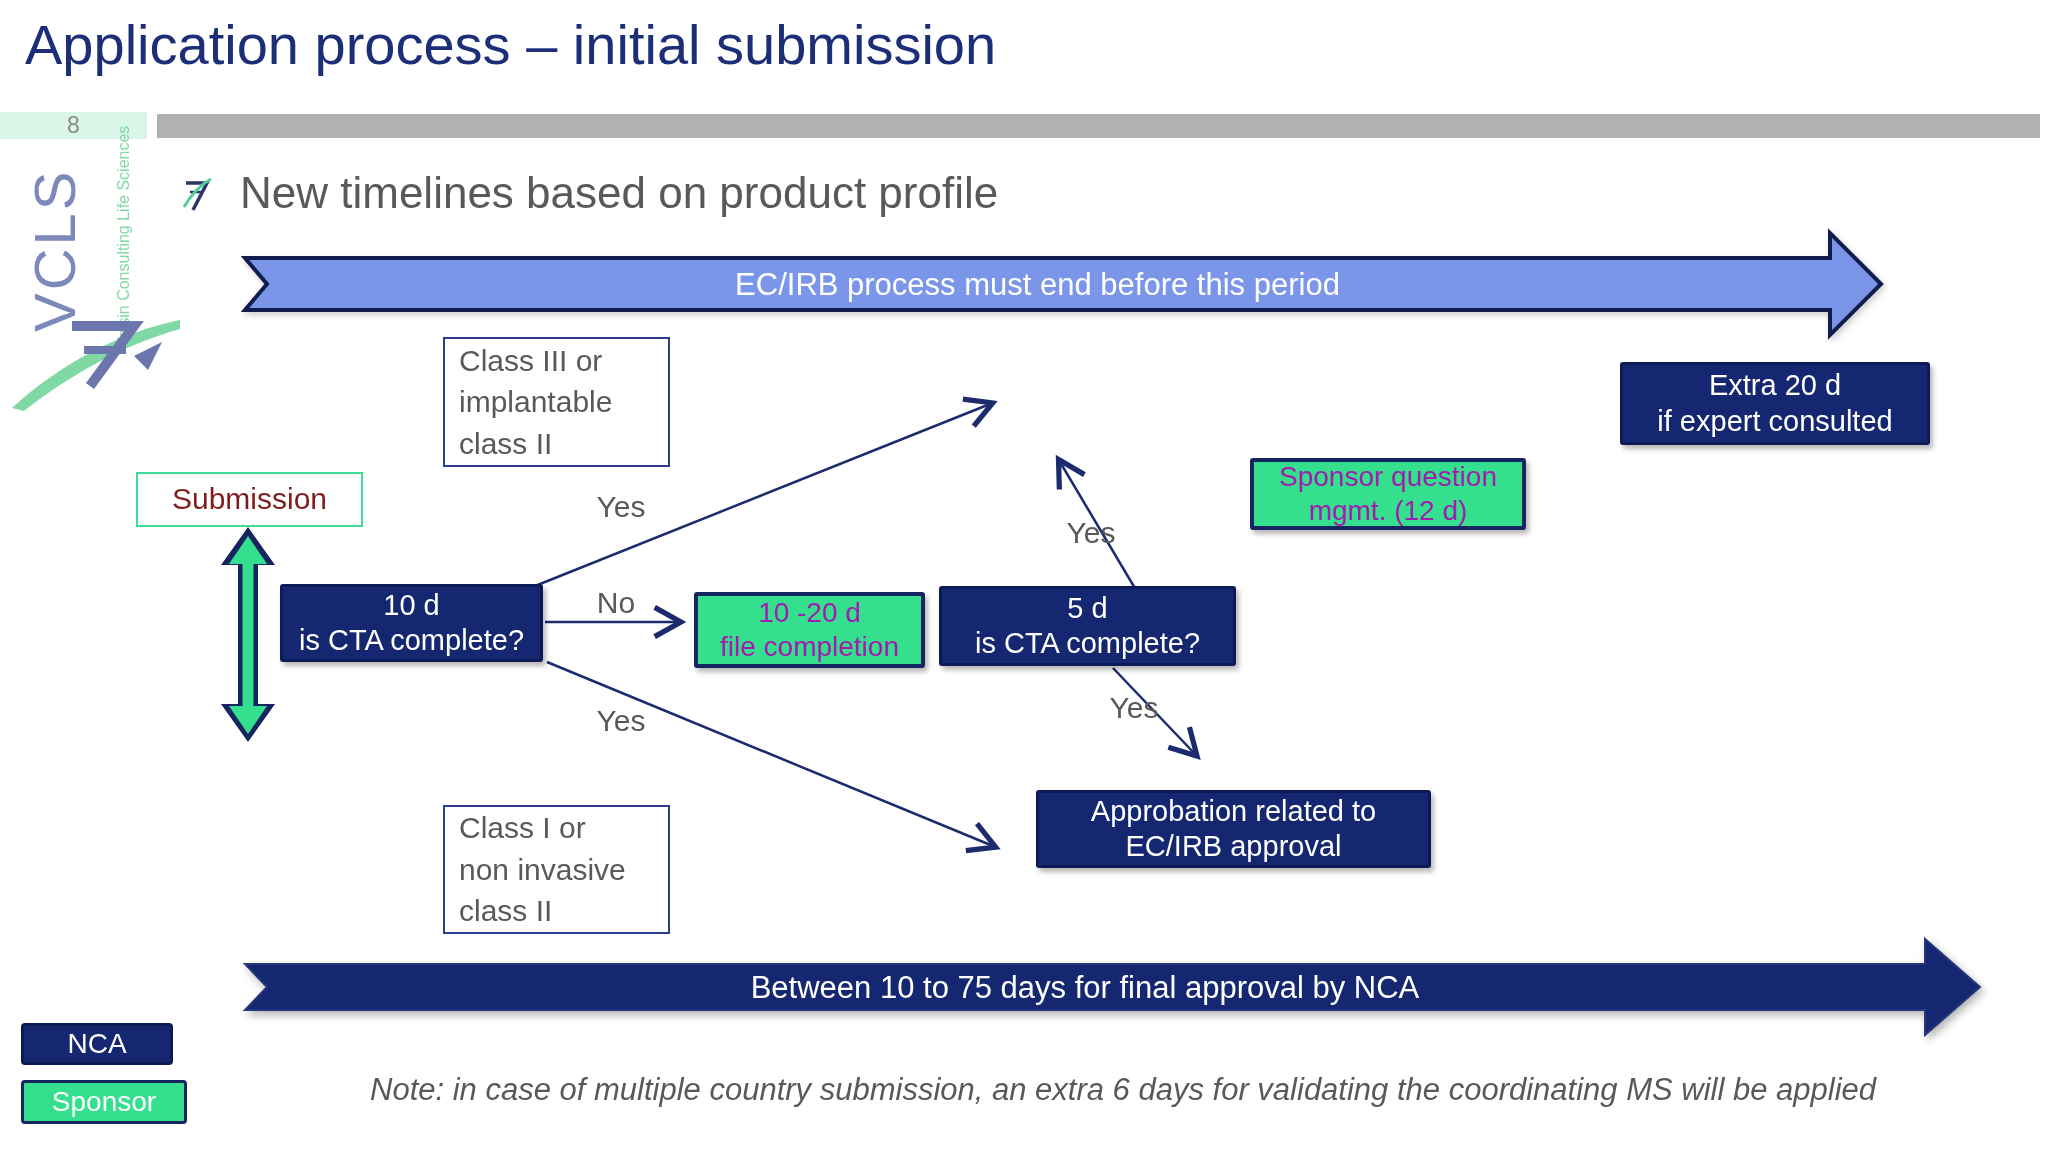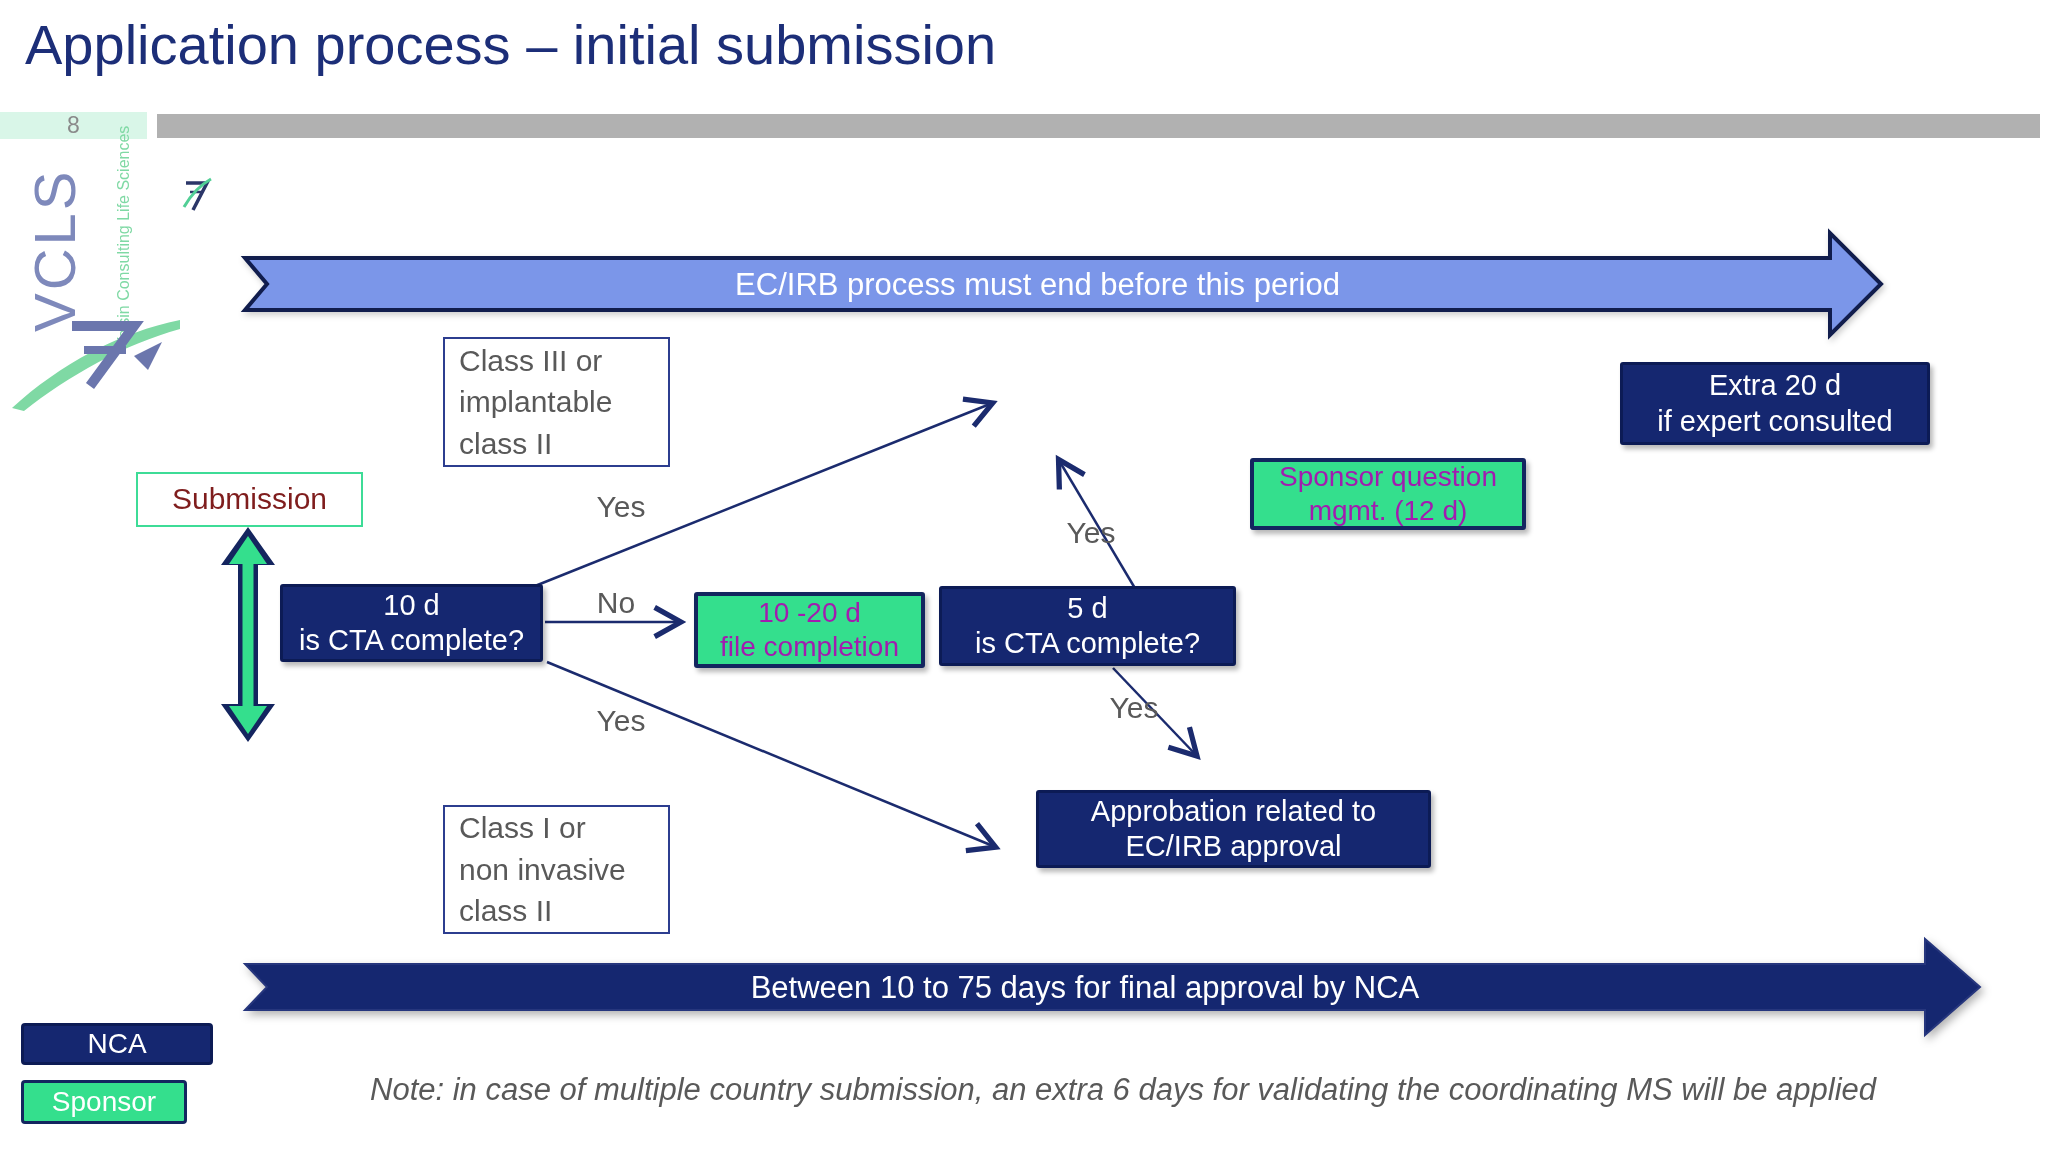--- a/index.html
+++ b/index.html
@@ -86,20 +86,21 @@
       <path d="M74,38 L116,38" fill="none" stroke="#6b76ad" stroke-width="8"></path>
       <path d="M124,44 L152,30 L138,58 Z" fill="#6b76ad"></path>
     </svg>
   </div>
 
   <svg class="svglayer" style="left:180px;top:175px;" width="34" height="42" viewBox="0 0 34 42">
     <path d="M6,8 L27,8 L13,35" fill="none" stroke="#2b3668" stroke-width="3.5"></path>
     <path d="M10,17 L23,17" fill="none" stroke="#2b3668" stroke-width="2.5"></path>
     <path d="M4,32 C12,18 22,9 31,4" fill="none" stroke="#52cf96" stroke-width="3"></path>
   </svg>
+  <div class="heading">New timelines based on product profile</div>
 
   <svg class="svglayer" width="2048" height="1152" viewBox="0 0 2048 1152">
     <defs>
       <marker id="arrw" viewBox="0 0 12 12" refX="9" refY="6" markerWidth="14" markerHeight="14" orient="auto">
         <path d="M1,1 L10,6 L1,11" fill="none" stroke="#1b2b6e" stroke-width="1.8"></path>
       </marker>
     </defs>
 
     <polygon points="245,258 1830,258 1830,233 1881,284 1830,335 1830,310 245,310 267,284" fill="#7b96e9" stroke="#111d4d" stroke-width="4" style="filter:drop-shadow(2px 3px 3px rgba(0,0,0,0.2));"></polygon>
 
@@ -164,21 +165,21 @@
     <span>non invasive</span>
     <span>class II</span>
   </div>
 
   <div class="edgelabel" style="left:621px;top:507px;">Yes</div>
   <div class="edgelabel" style="left:616px;top:603px;">No</div>
   <div class="edgelabel" style="left:621px;top:721px;">Yes</div>
   <div class="edgelabel" style="left:1091px;top:533px;">Yes</div>
   <div class="edgelabel" style="left:1134px;top:708px;">Yes</div>
 
-  <div class="legendbox nca" style="left:21px;top:1023px;width:192px;height:42px;">
+  <div class="legendbox nca" style="left:21px;top:1023px;width:152px;height:42px;">
     <span>NCA</span>
   </div>
   <div class="legendbox sponsor" style="left:21px;top:1080px;width:166px;height:44px;">
     <span>Sponsor</span>
   </div>
 
   <div class="note">Note: in case of multiple country submission, an extra 6 days for validating the coordinating MS will be applied</div>
 
 </div>
 

